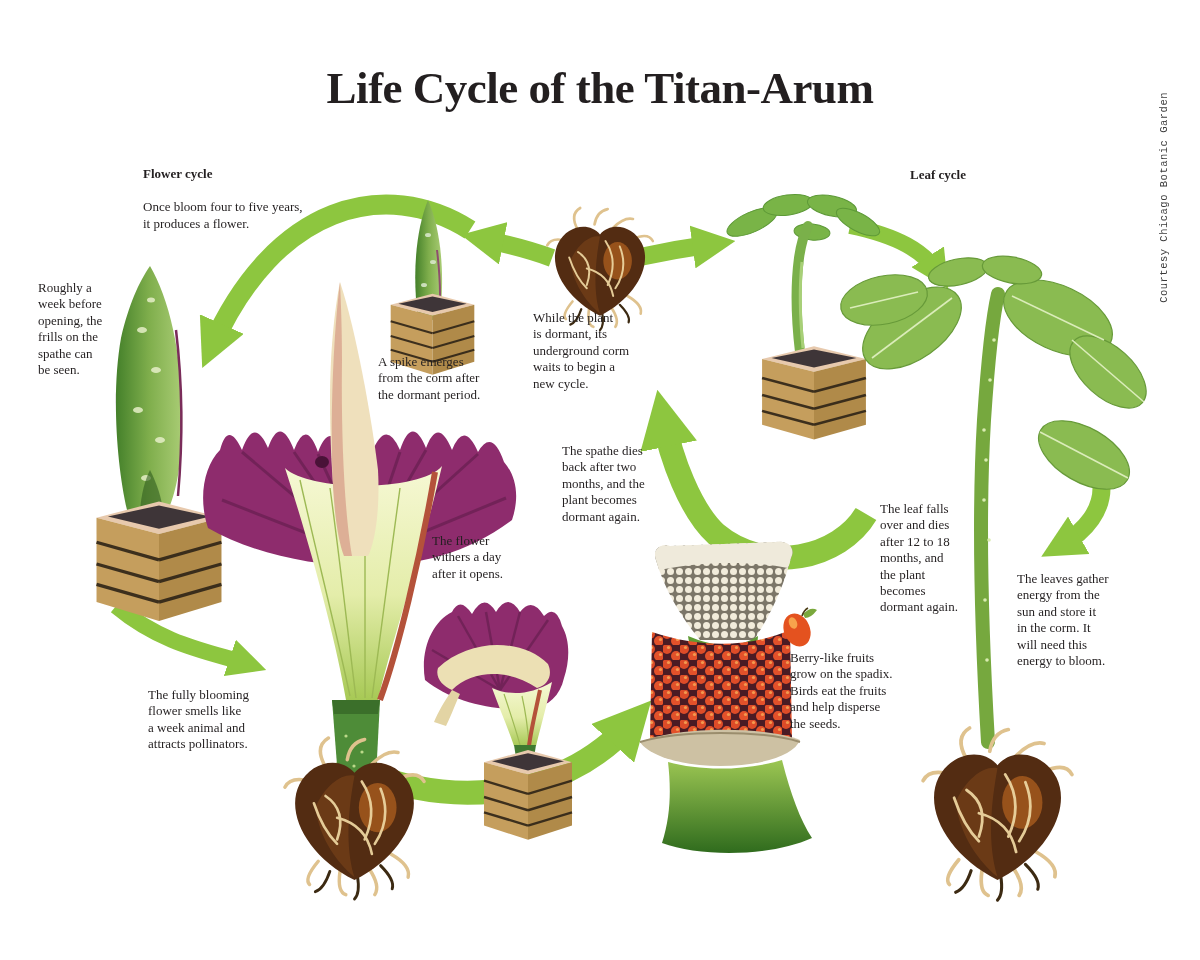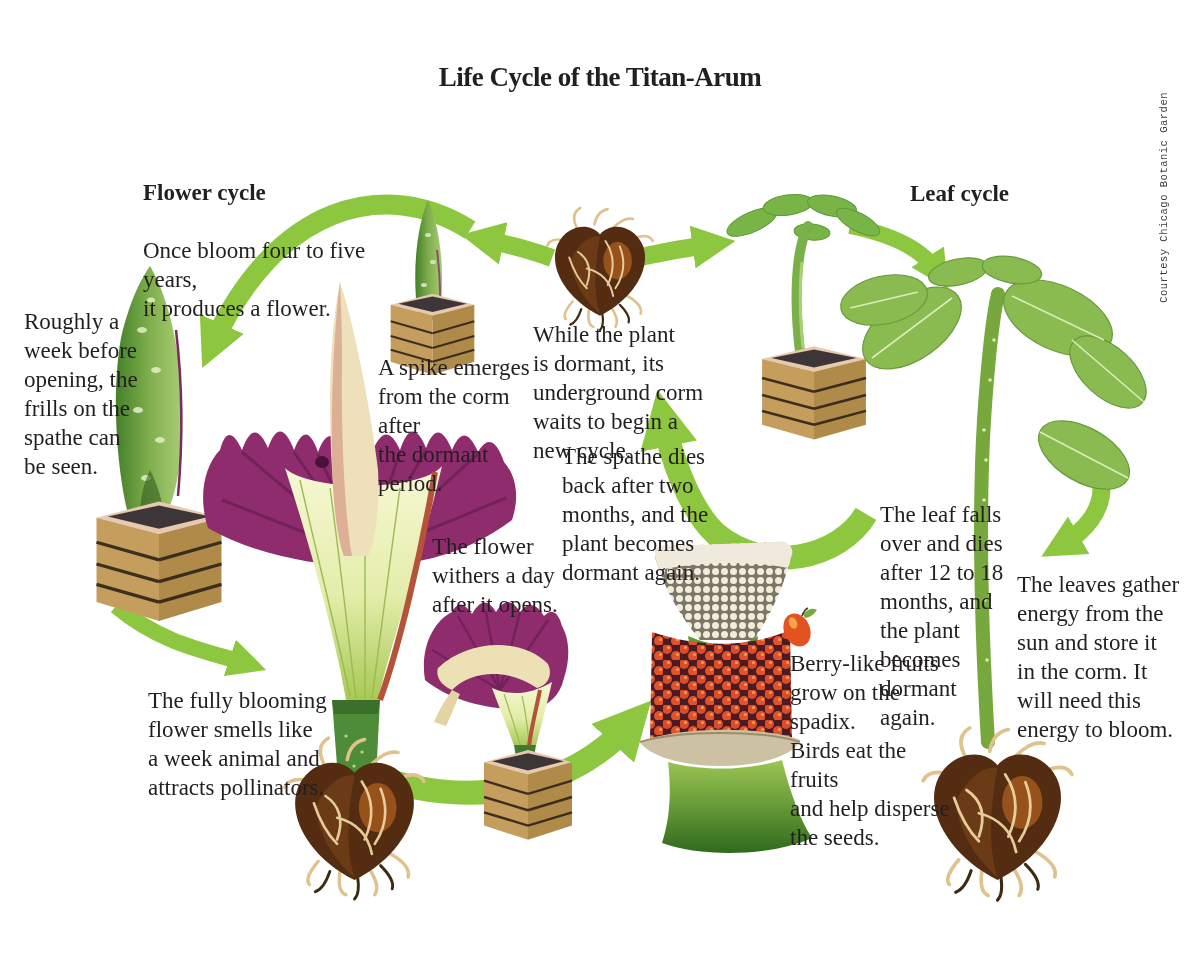--- a/index.html
+++ b/index.html
@@ -1,23 +1,23 @@
 <!DOCTYPE html>
 <html><head>
 <meta charset="utf-8">
 <style>
   html,body{margin:0;padding:0;background:#ffffff;}
   .canvas{position:relative;width:1200px;height:960px;background:#ffffff;overflow:hidden;
           font-family:"Liberation Serif", serif;color:#231f20;}
   .art{position:absolute;left:0;top:0;}
   .page-title{position:absolute;left:0;top:62px;width:1200px;text-align:center;
-              font-size:27px;font-weight:bold;letter-spacing:-0.5px;margin:0;}
+              font-size:45px;font-weight:bold;letter-spacing:-0.5px;margin:0;}
   .credit{position:absolute;right:30px;top:92px;writing-mode:vertical-rl;transform:rotate(180deg);
           font-family:"Liberation Mono", monospace;font-size:10.5px;color:#3a3a3a;letter-spacing:0.5px;}
-  .caption{position:absolute;font-size:23px;line-height:1.26;white-space:pre-line;}
+  .caption{position:absolute;font-size:13px;line-height:1.26;white-space:pre-line;}
   .caption .hd{font-weight:bold;display:block;}
   .lbl{display:block;}
 </style>
 </head>
 <body>
 
 <div class="canvas">
 
   <svg class="art" width="1200" height="960" viewBox="0 0 1200 960">
     <defs>
@@ -267,32 +267,32 @@
   <div class="caption" style="left:143px;top:150px;width:250px;">
     <span class="hd lbl">Flower cycle</span>
     <span class="lbl">Once bloom four to five years,
 it produces a flower.</span>
   </div>
 
   <div class="caption" style="left:910px;top:151px;width:240px;">
     <span class="hd lbl">Leaf cycle</span>
   </div>
 
-  <div class="caption" style="left:24px;top:280px;width:120px;margin-top:28px;">Roughly a
+  <div class="caption" style="left:38px;top:280px;width:120px;">Roughly a
 week before
 opening, the
 frills on the
 spathe can
 be seen.</div>
 
   <div class="caption" style="left:378px;top:354px;width:175px;">A spike emerges
 from the corm after
 the dormant period.</div>
 
-  <div class="caption" style="left:533px;top:321px;width:180px;">While the plant
+  <div class="caption" style="left:533px;top:310px;width:180px;">While the plant
 is dormant, its
 underground corm
 waits to begin a
 new cycle.</div>
 
   <div class="caption" style="left:562px;top:443px;width:165px;">The spathe dies
 back after two
 months, and the
 plant becomes
 dormant again.</div>

